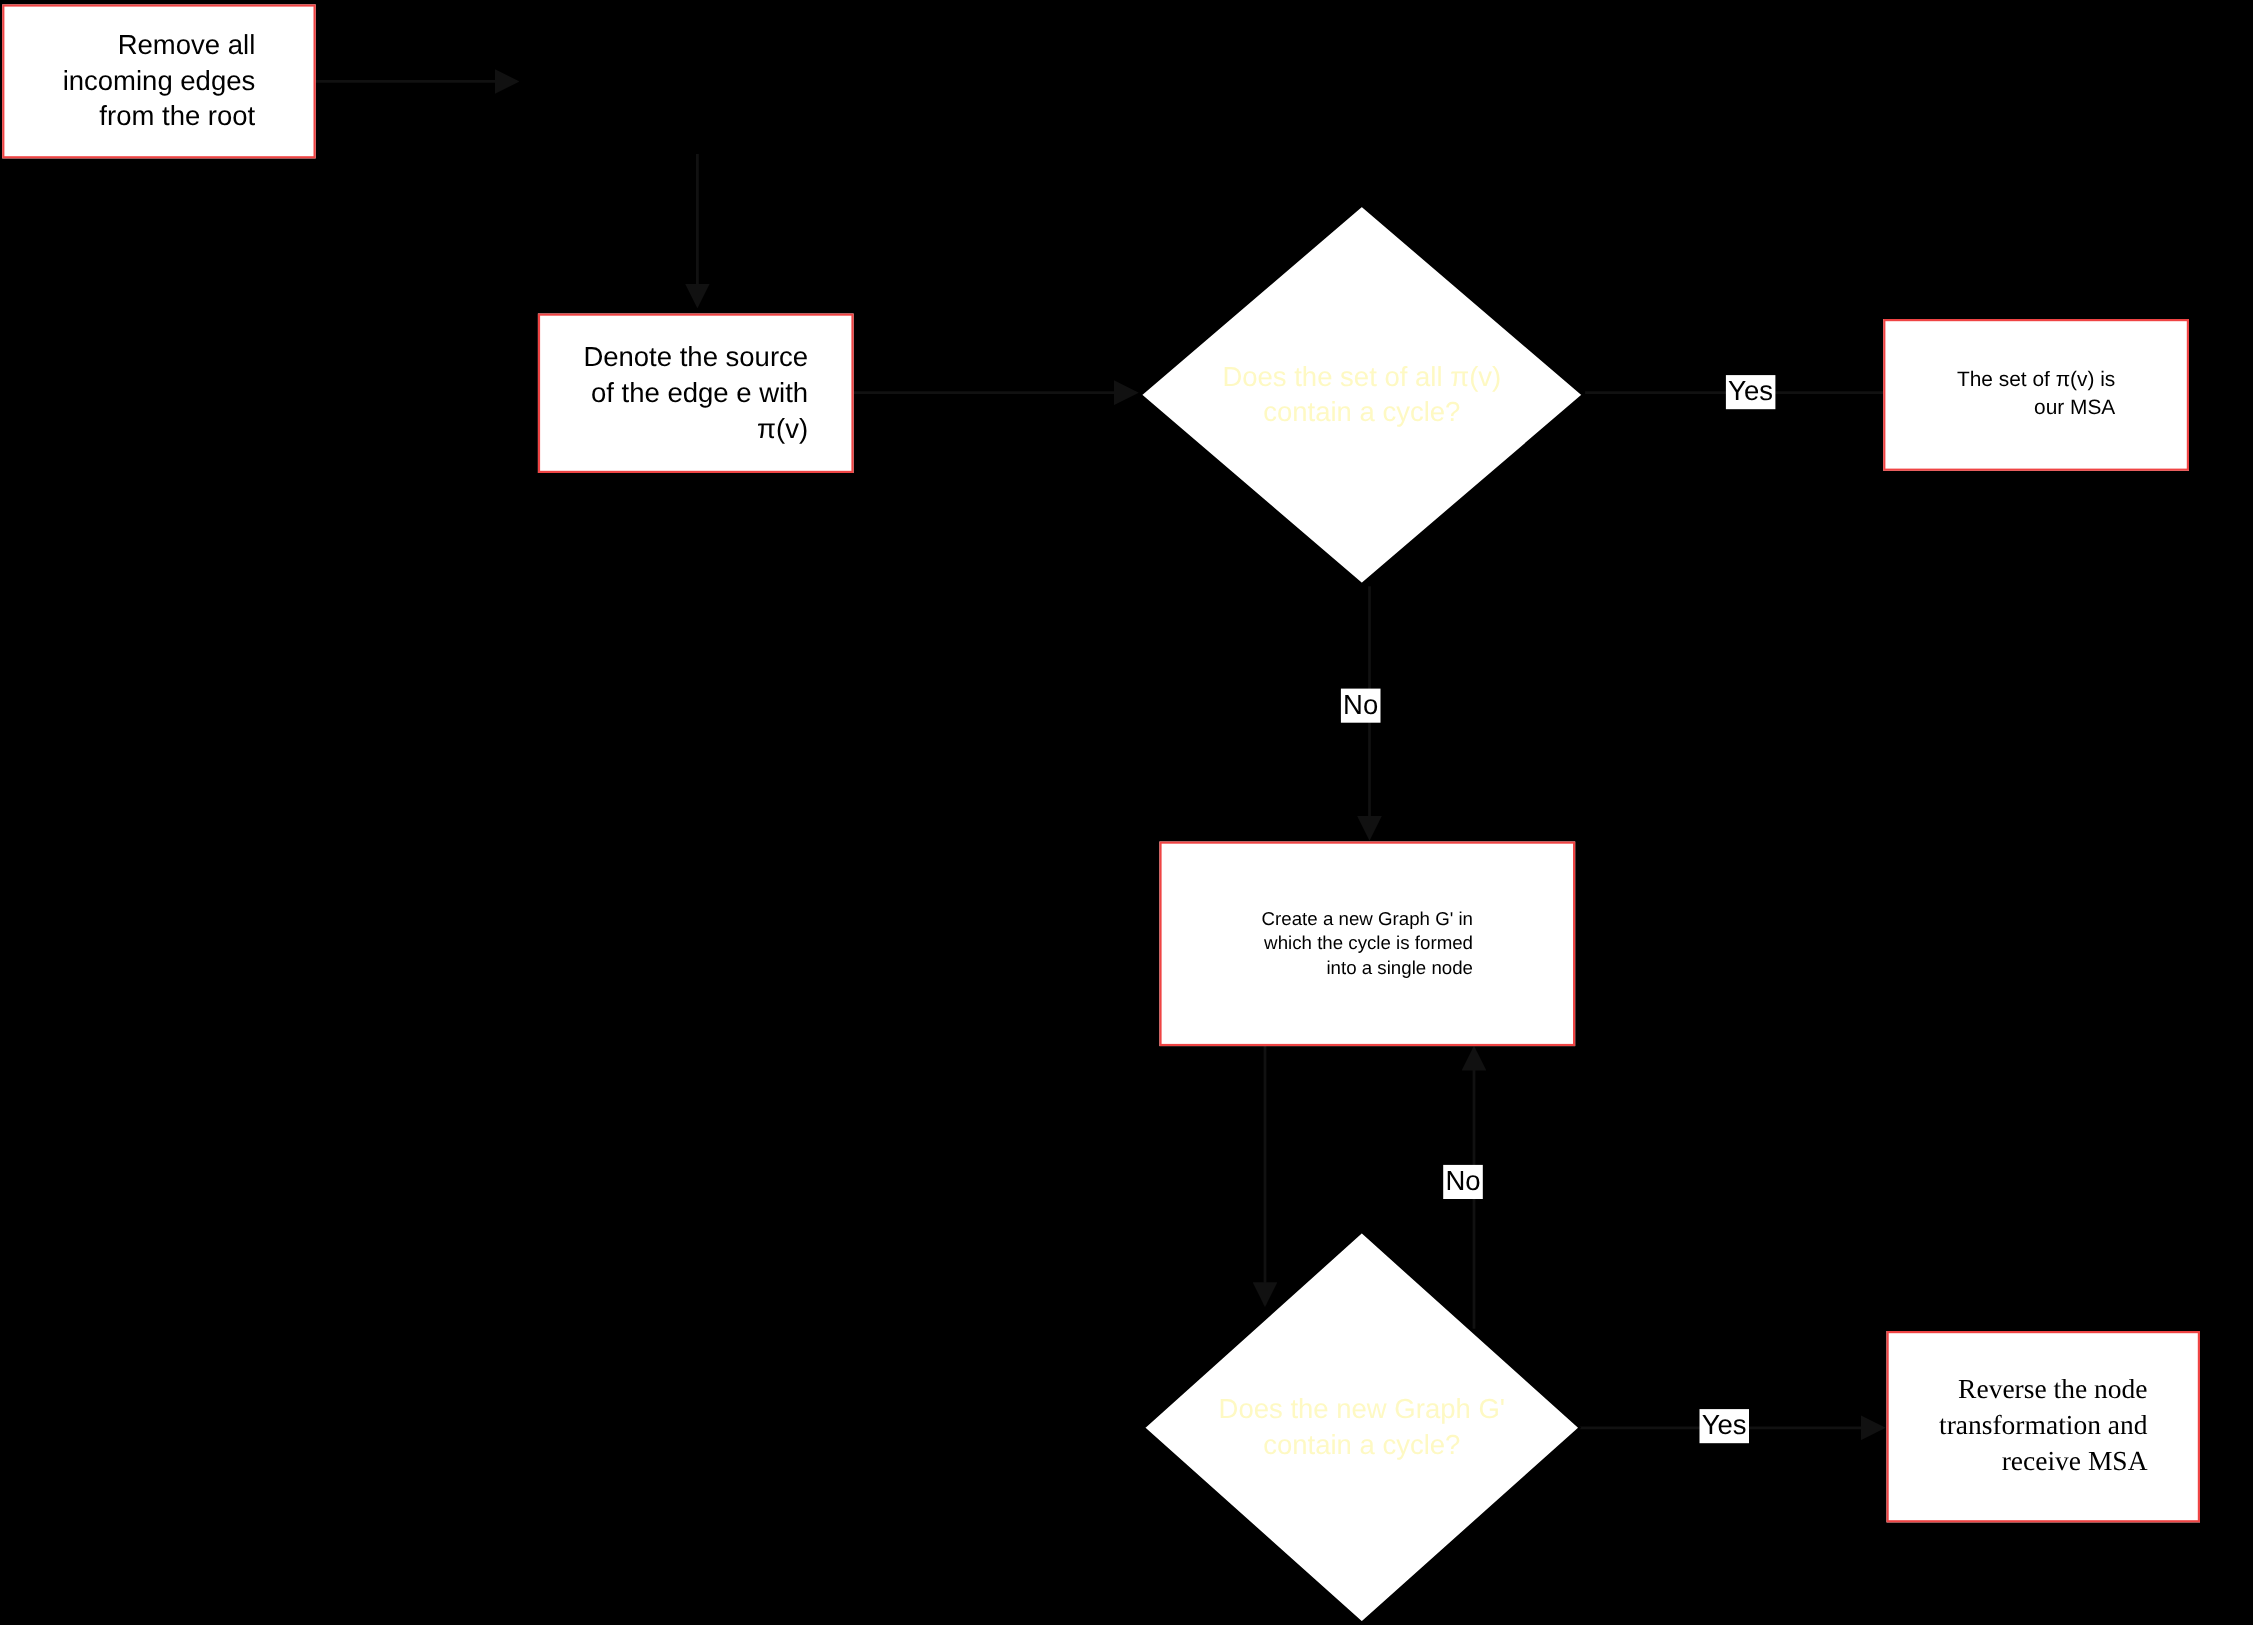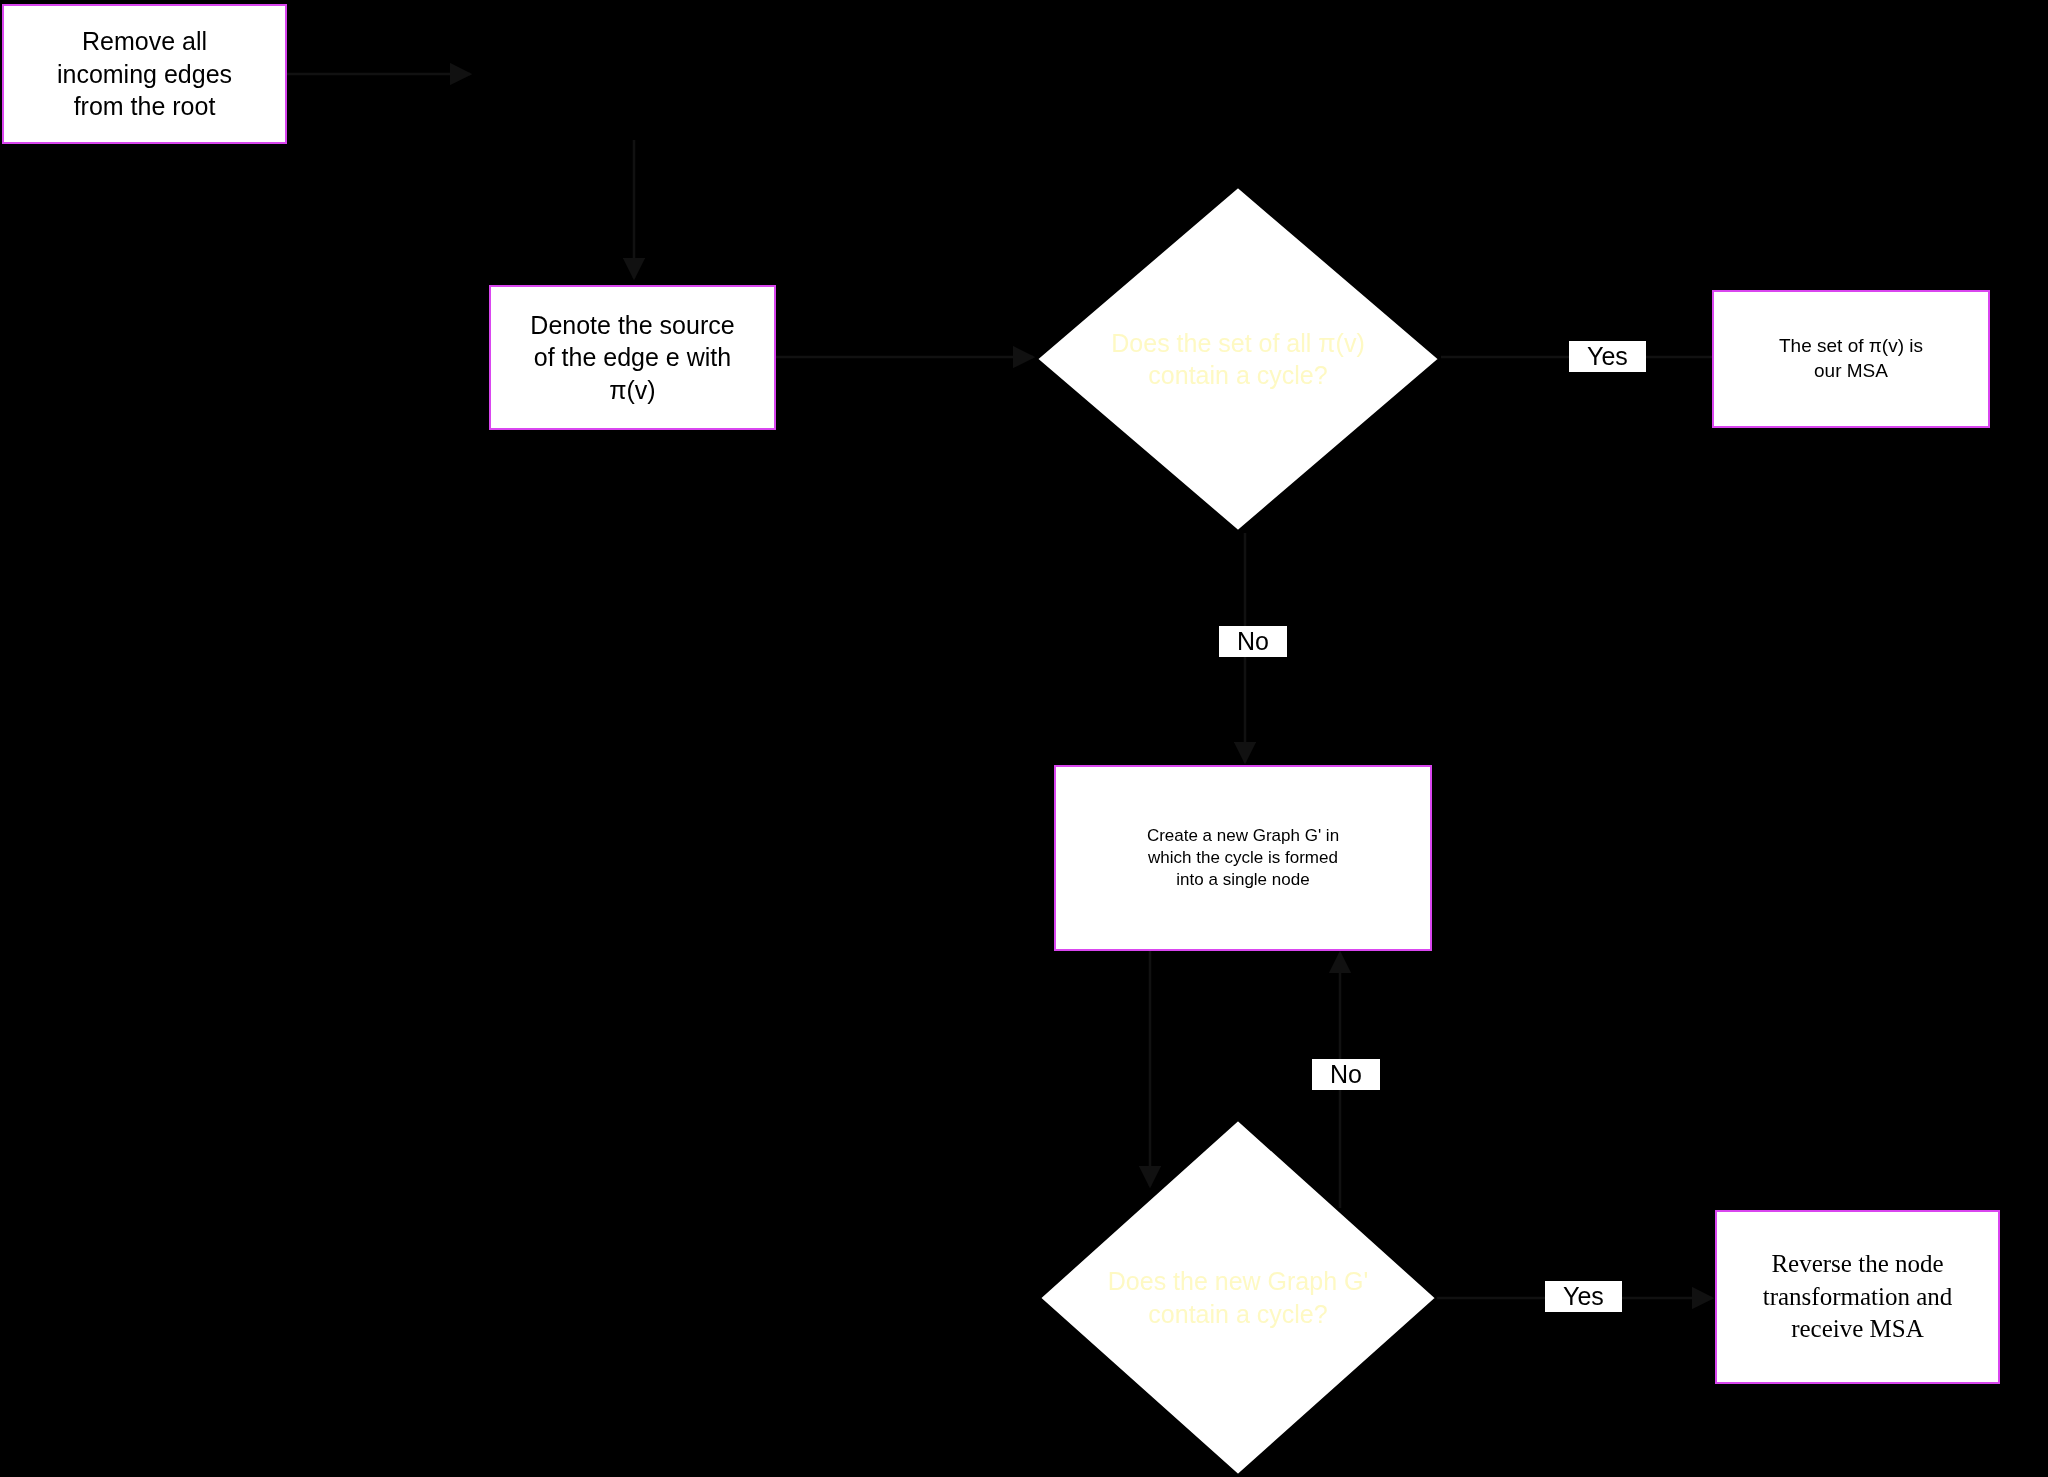--- a/index.html
+++ b/index.html
@@ -31,21 +31,22 @@
     align-items: center;
     justify-content: center;
     text-align: center;
     color: #000000;
     line-height: 1.30;
     white-space: pre-line;
     z-index: 3;
   }
   .process {
     background: #ffffff;
-    border: 2px solid #d946ef;
+    border: 2px solid #ef4444;
+    text-align: right;
   }
   .decision-wrap {
     position: absolute;
     z-index: 3;
   }
   .decision-wrap svg.dshape {
     position: absolute;
     left: 0;
     top: 0;
   }
@@ -60,21 +61,21 @@
     justify-content: center;
     text-align: center;
     color: #fef9c3;
     line-height: 1.30;
     white-space: pre-line;
   }
   .edge-label {
     position: absolute;
     background: #ffffff;
     color: #000000;
-    padding: 1px 18px;
+    padding: 1px 2px;
     z-index: 5;
     line-height: 1.15;
     white-space: nowrap;
   }
 </style>
 </head>
 <body>
 
 <div id="canvas">
 

